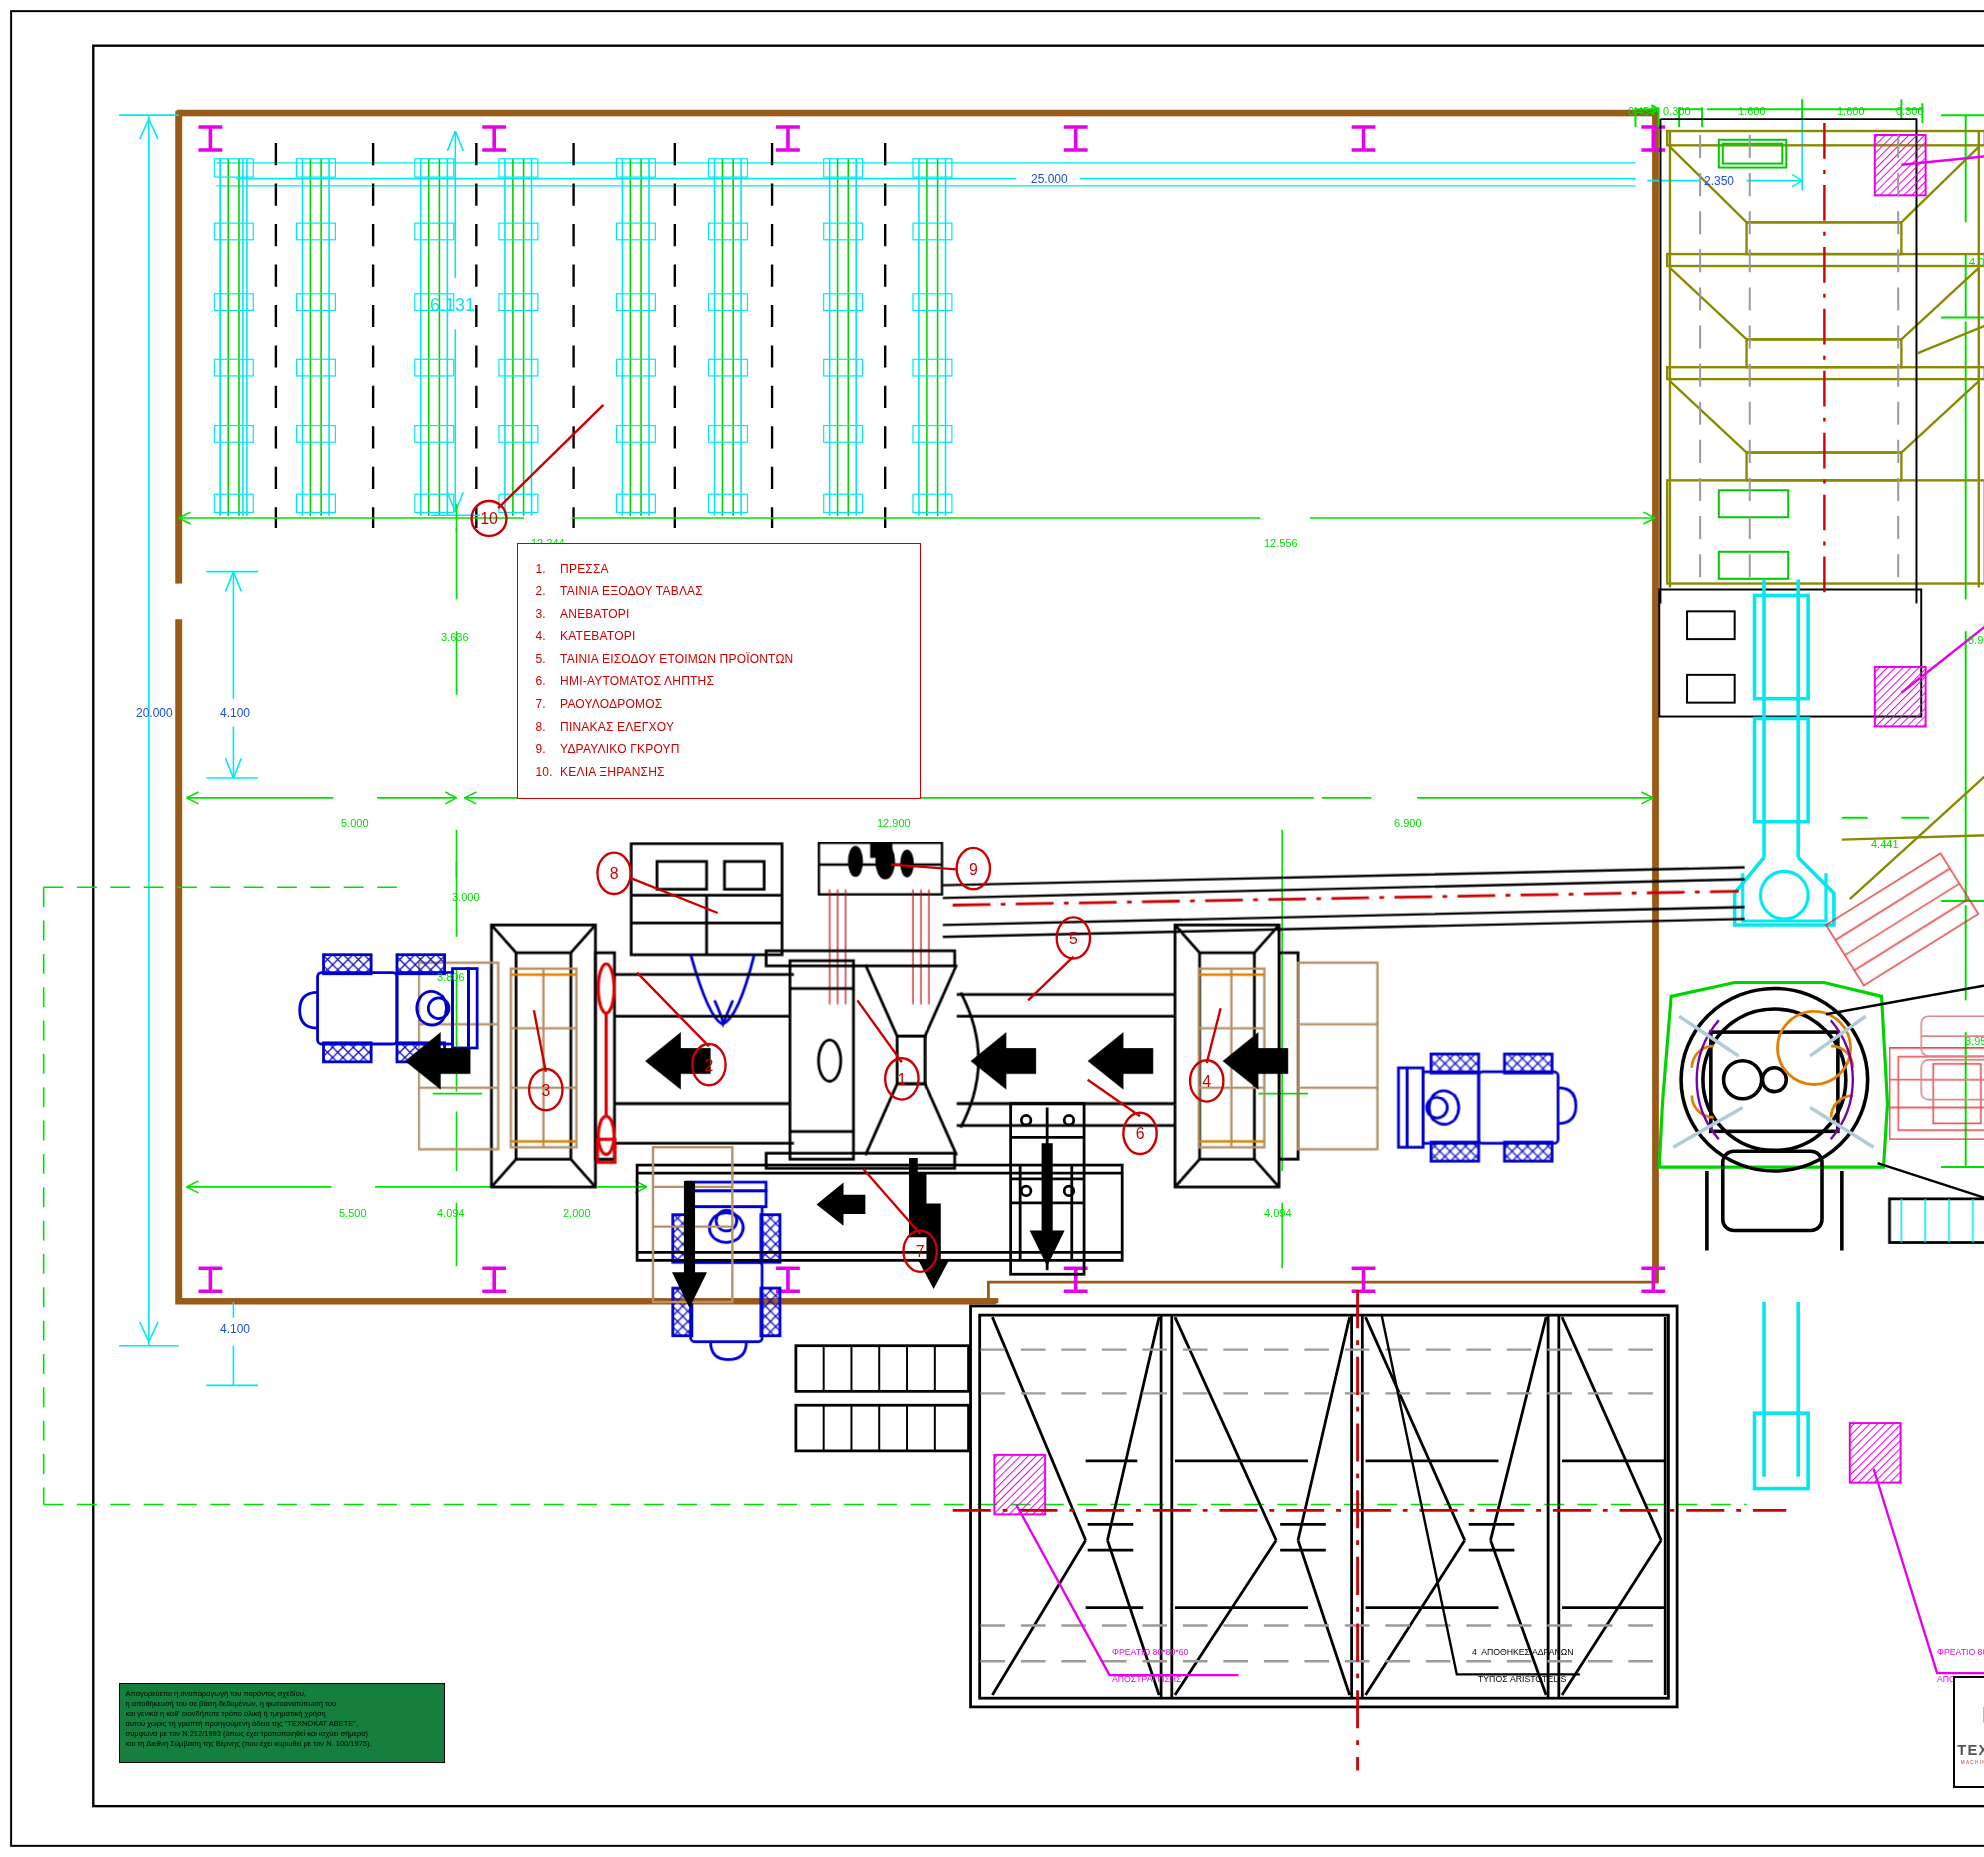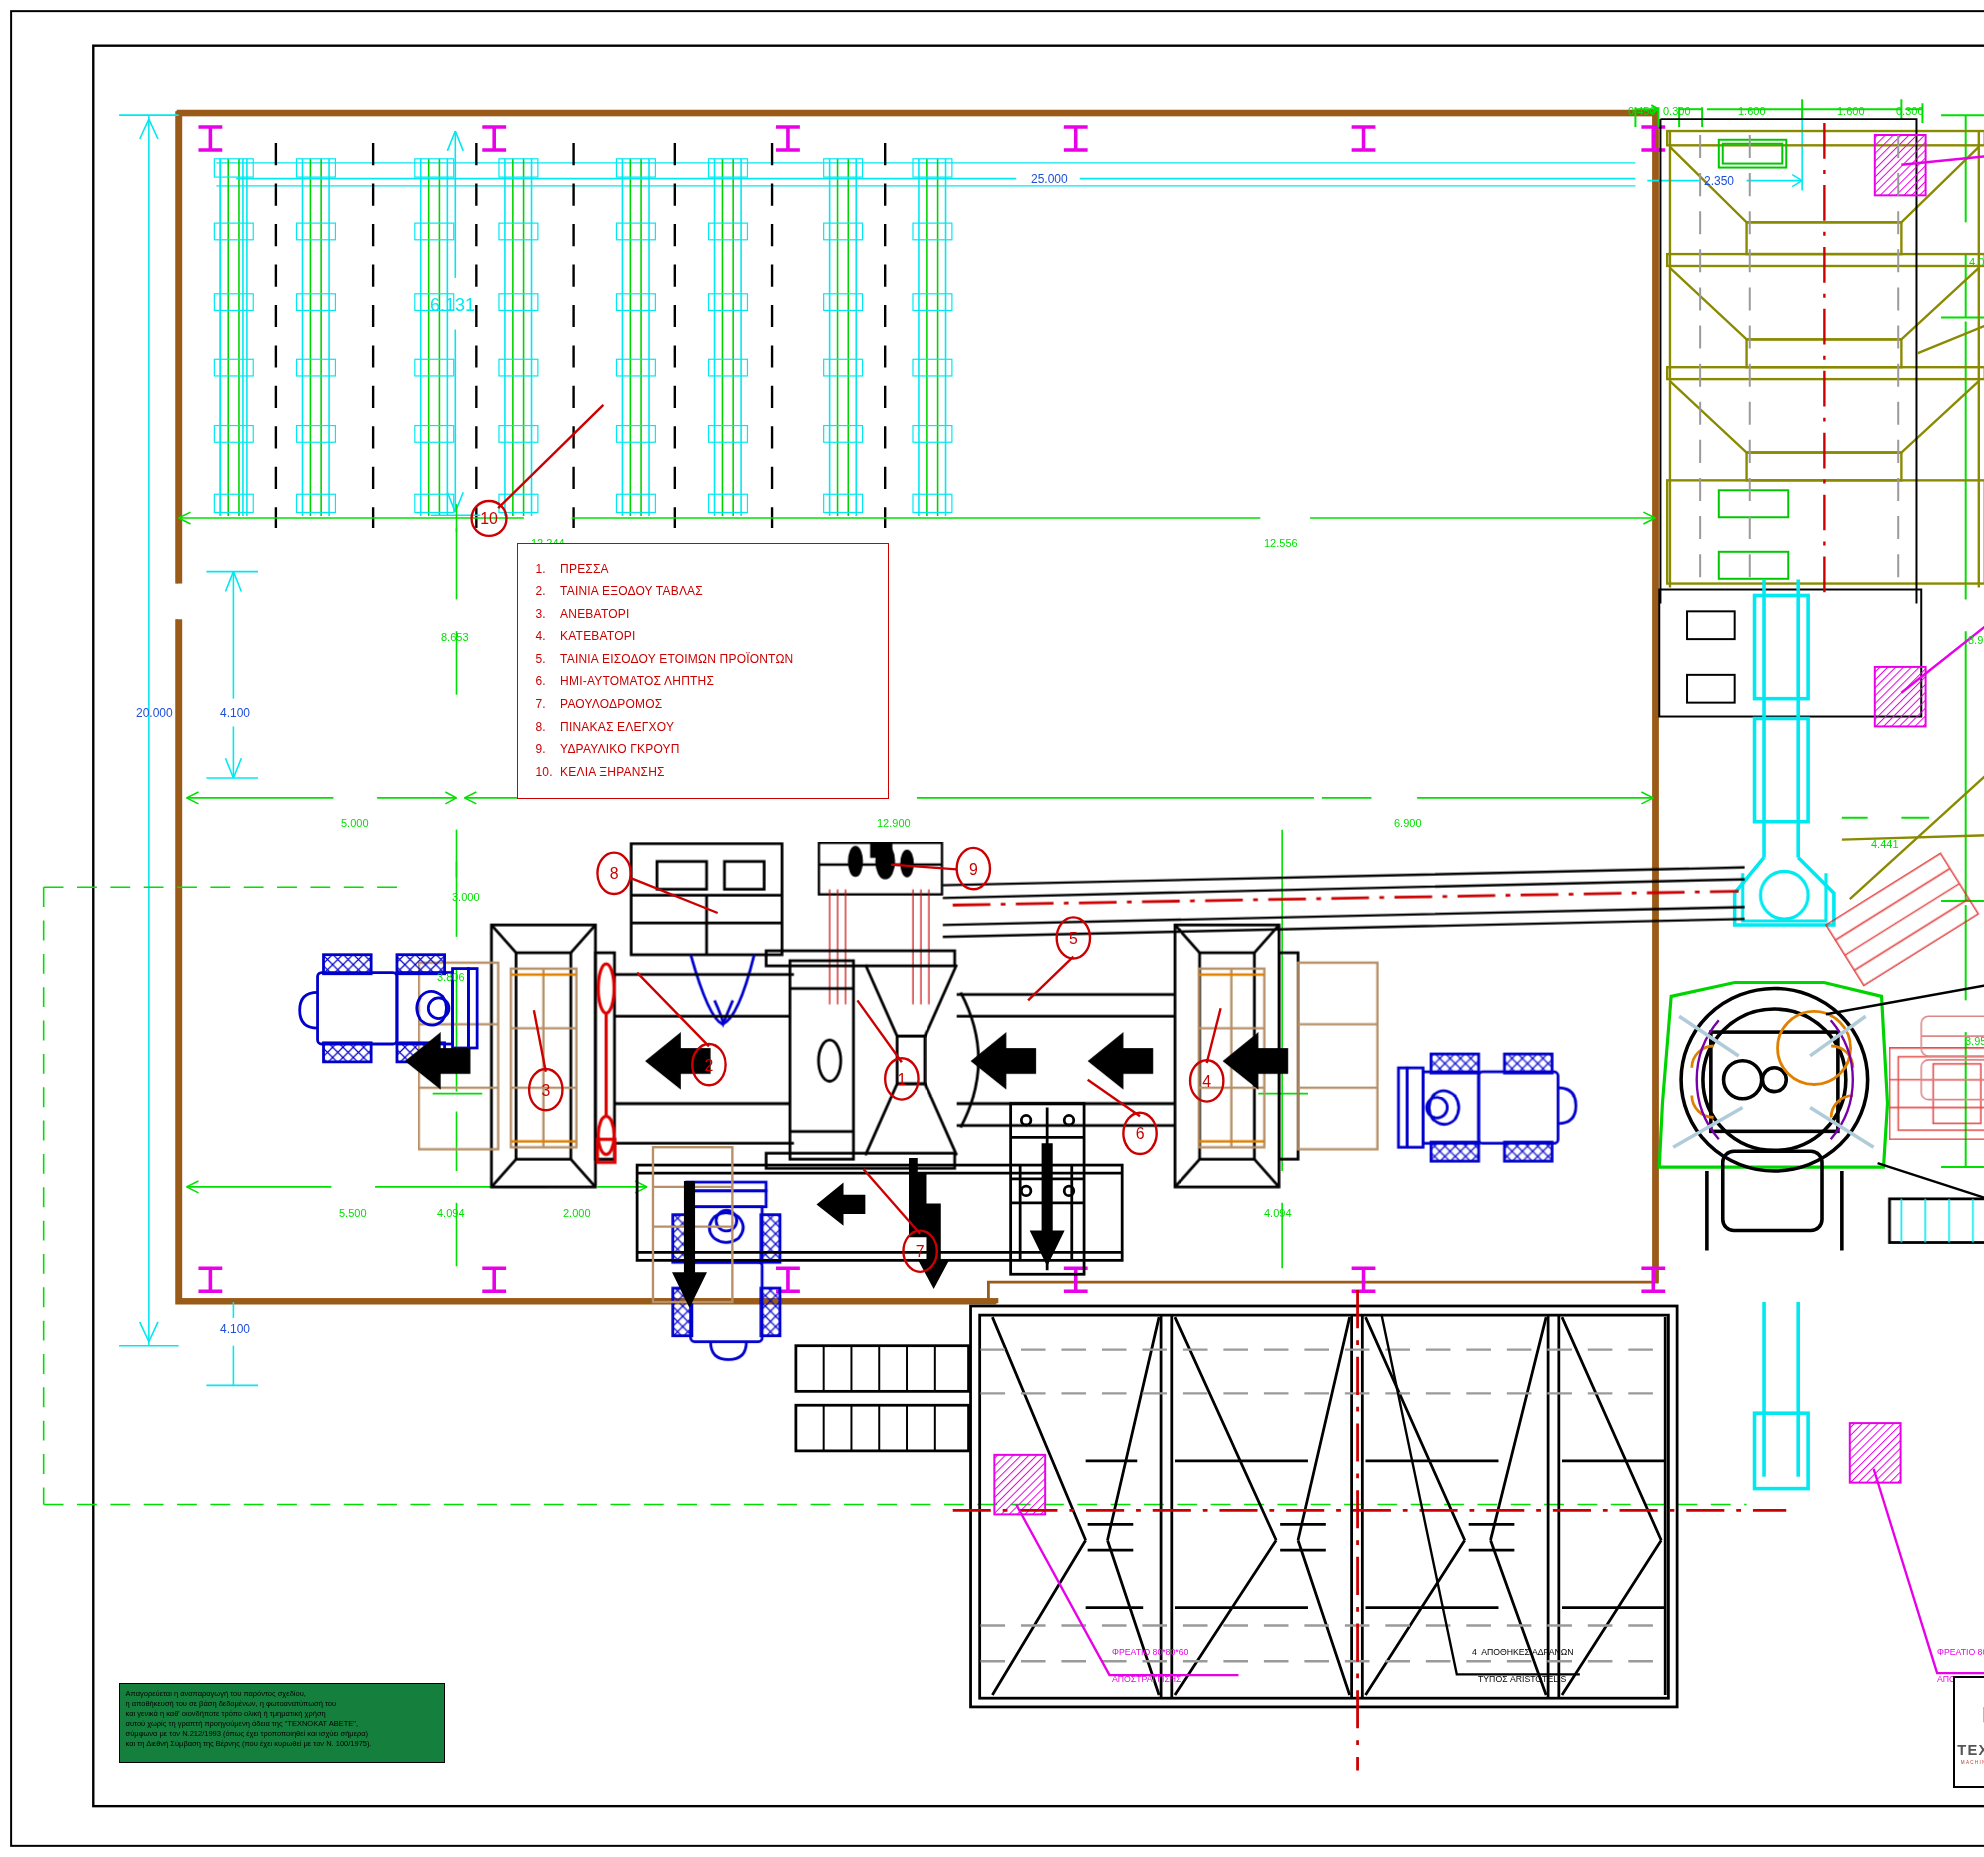--- a/index.html
+++ b/index.html
@@ -13,21 +13,21 @@
   .dim-green{color:#00e000;font-size:11px;margin-top:27px;}
   .dim-cyan{color:#1d4ed8;font-size:12px;}
   .dim-cyan-big{color:#00e8f0;font-size:18px;}
 
   
   .lead-magenta{color:#e800e8;font-size:10.3px;}
   .lead-black{color:#000000;font-size:10.3px;}
   .lead-sm{font-size:8.7px;}
 
   
-  #legend{position:absolute;left:517px;top:543px;width:372px;height:256px;
+  #legend{position:absolute;left:517px;top:543px;width:404px;height:256px;
           border:1.6px solid #cc0000;background:#ffffff;box-sizing:border-box;}
   #legend ol{list-style:none;margin:0;padding:13.5px 0 0 17.5px;}
   #legend li{color:#cc0000;font-size:12px;line-height:22.6px;letter-spacing:0.2px;white-space:nowrap;}
   #legend li .num{display:inline-block;width:24.6px;}
 
   
   #copyright{position:absolute;left:119px;top:1683px;width:326px;height:80px;
              border:1.6px solid #000;background:#15803d;box-sizing:border-box;padding:4.8px 5.6px;}
   #copyright p{margin:0;font-size:7.5px;line-height:10px;color:#000;white-space:nowrap;}
 
@@ -877,21 +877,21 @@
   <div class="txt dim-green" style="left:1663px;top:78px;">0.300</div>
   <div class="txt dim-green" style="left:1738px;top:78px;">1.600</div>
   <div class="txt dim-green" style="left:1837px;top:78px;">1.600</div>
   <div class="txt dim-green" style="left:1896px;top:78px;">0.300</div>
   <div class="txt dim-green" style="left:1969px;top:229px;">4.030</div>
   <div class="txt dim-green" style="left:1968px;top:607px;">8.970</div>
   <div class="txt dim-green" style="left:1965px;top:1008px;">3.950</div>
   <div class="txt dim-green" style="left:1871px;top:811px;">4.441</div>
   <div class="txt dim-green" style="left:531px;top:510px;">12.244</div>
   <div class="txt dim-green" style="left:1264px;top:510px;">12.556</div>
-  <div class="txt dim-green" style="left:441px;top:604px;">8.653</div>
+  <div class="txt dim-green" style="left:441px;top:604px;">3.636</div>
   <div class="txt dim-green" style="left:341px;top:790px;">5.000</div>
   <div class="txt dim-green" style="left:877px;top:790px;">12.900</div>
   <div class="txt dim-green" style="left:1378px;top:790px;padding-left:16px;">6.900</div>
   <div class="txt dim-green" style="left:437px;top:944px;">3.806</div>
   <div class="txt dim-green" style="left:437px;top:1180px;">4.094</div>
   <div class="txt dim-green" style="left:1264px;top:1180px;">4.094</div>
   <div class="txt dim-green" style="left:339px;top:1180px;">5.500</div>
   <div class="txt dim-green" style="left:563px;top:1180px;">2.000</div>
   <div class="txt dim-green" style="left:452px;top:864px;">3.000</div>
 

